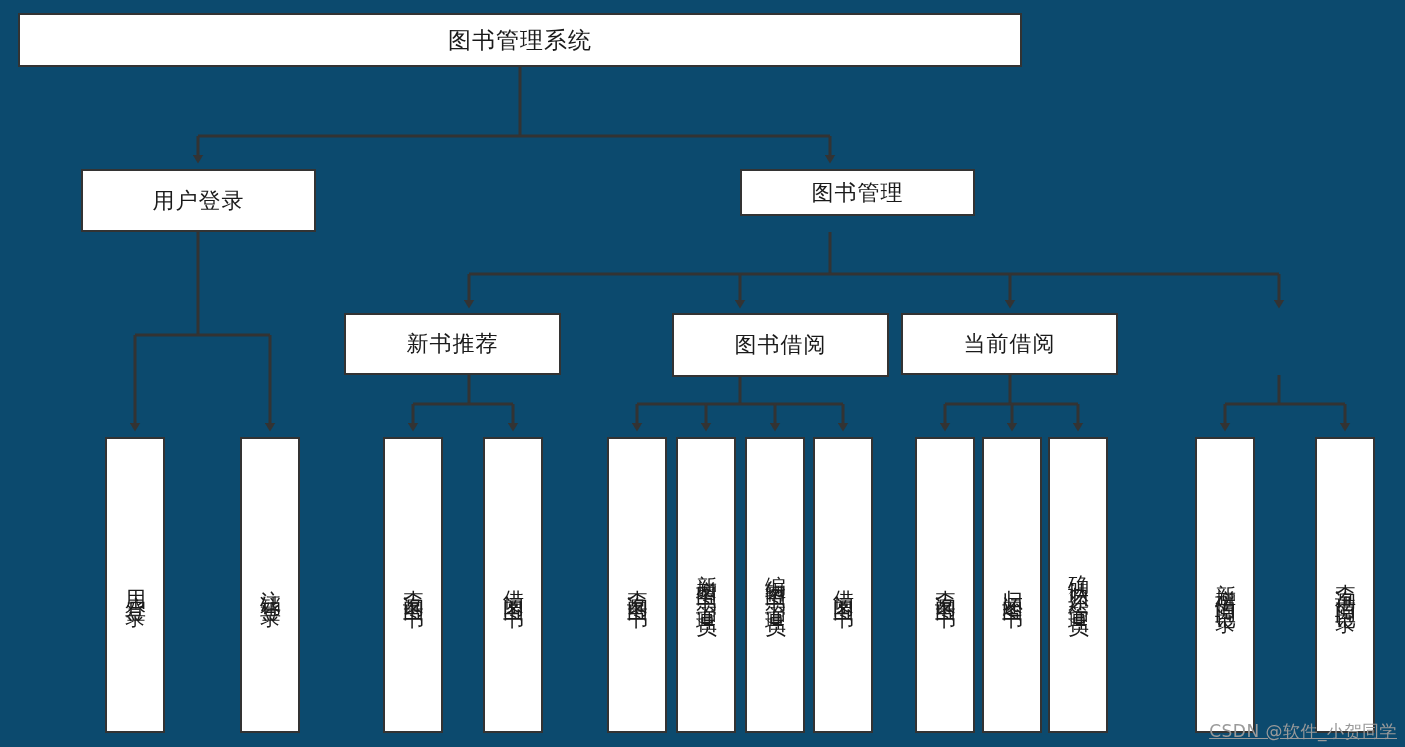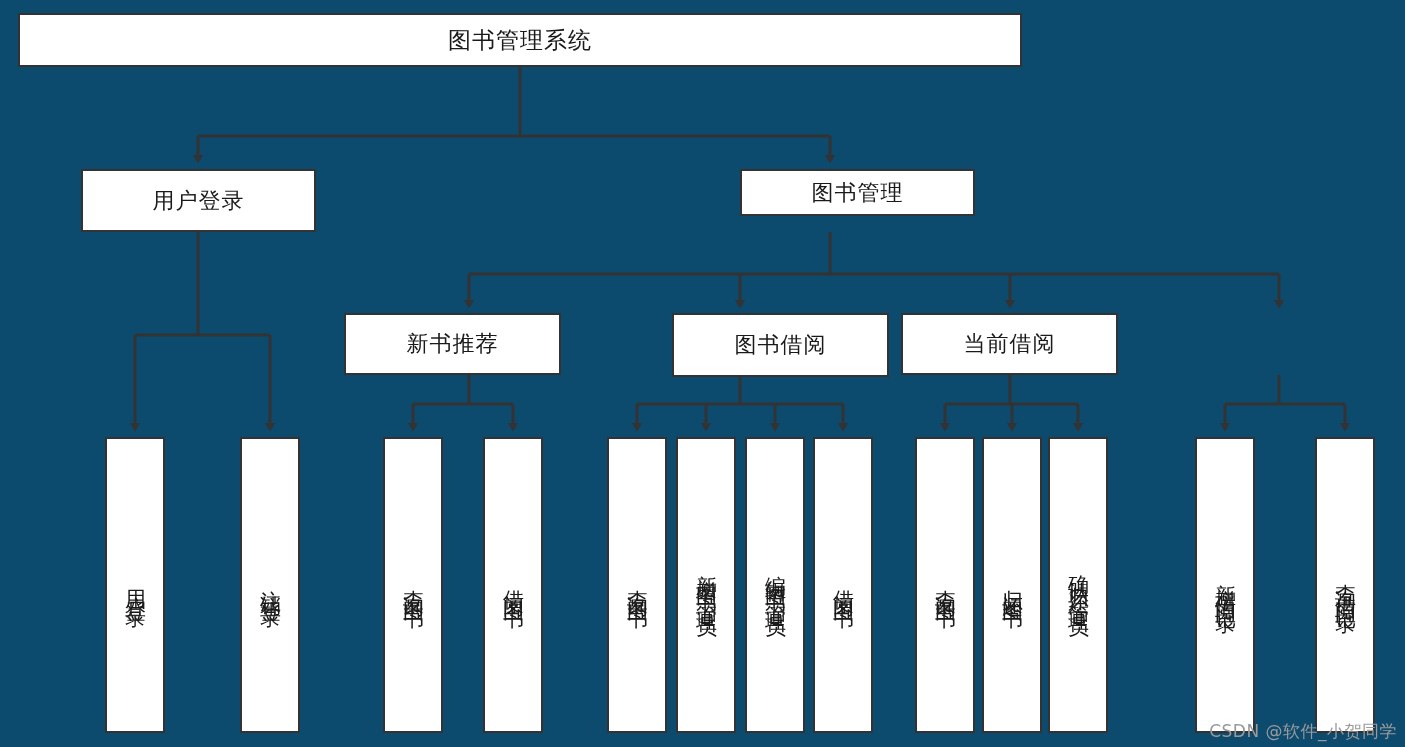--- a/index.html
+++ b/index.html
@@ -54,20 +54,21 @@
     font-size: 23px;
   }
   .watermark {
     position: absolute;
     right: 8px;
     bottom: 4px;
     font-size: 17px;
     color: #9a9a9a;
     white-space: nowrap;
     letter-spacing: 0.5px;
+    text-decoration: underline;
   }
 </style>
 </head>
 <body>
 
 <div id="canvas">
 
   <svg class="connectors" viewBox="0 0 1405 747" xmlns="http://www.w3.org/2000/svg">
     <defs>
       <marker id="arrow" markerWidth="9" markerHeight="11" refX="0.5" refY="5.5" orient="auto" markerUnits="userSpaceOnUse">

